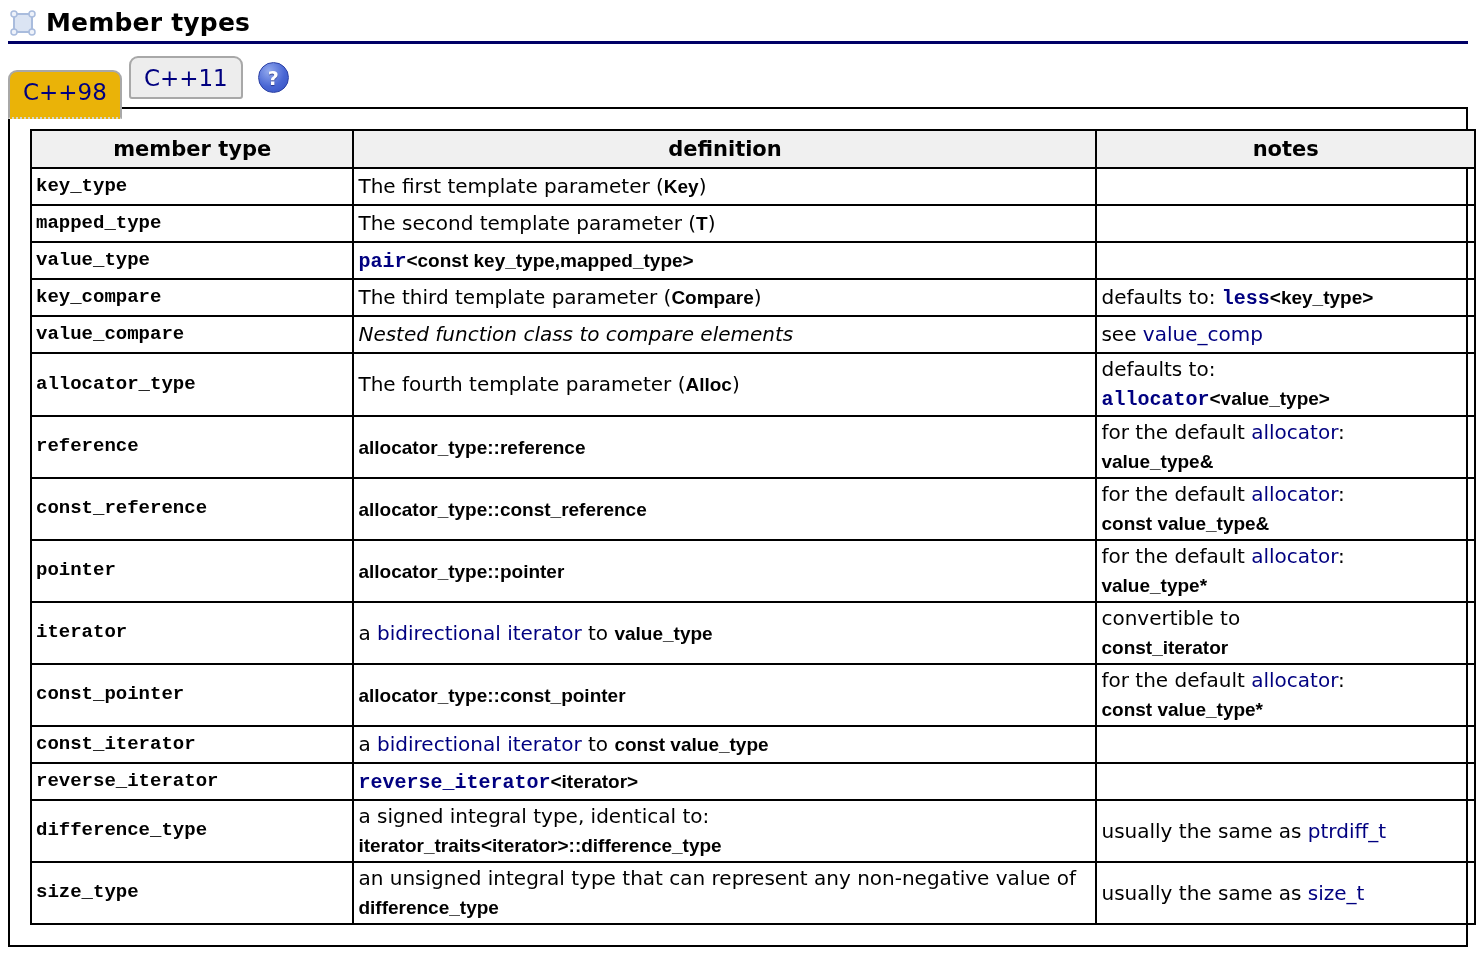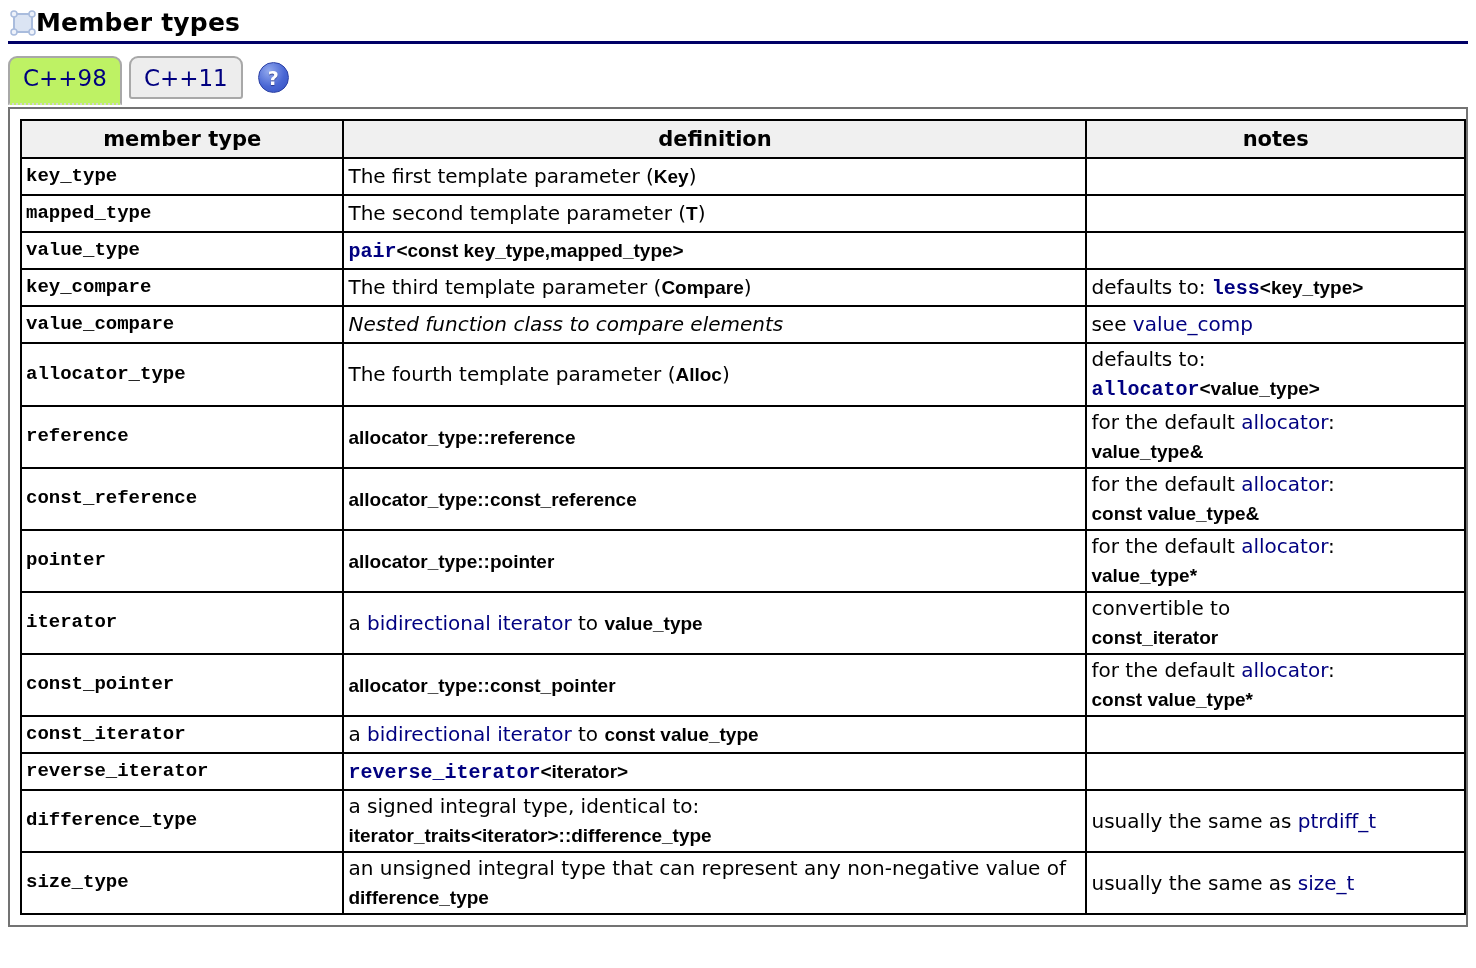--- a/index.html
+++ b/index.html
@@ -1,39 +1,39 @@
 <!DOCTYPE html>
 <html><head>
 <meta charset="utf-8">
 <style>
   html,body { margin:0; padding:0; background:#fff; color:#000; }
   body { font-family:"DejaVu Sans","Liberation Sans",sans-serif; width:1476px; }
   .page { padding:6px 8px 8px 8px; }
 
   
-  .section-header { display:flex; align-items:center; 
+  .section-header { display:flex; align-items:center; gap:10px;
     border-bottom:3px solid #000066; padding:2px 0 4px 2px; margin-bottom:12px; }
   .frame-icon { width:26px; height:26px; display:inline-block; }
   .section-title { font-size:25px; font-weight:bold; letter-spacing:0.2px; }
 
   
   .tabbar { display:flex; align-items:flex-start; gap:7px; height:50px; position:relative; }
   .tab { font-size:23px; color:#000080; padding:7px 13px 6px 13px;
     border:2px solid #a8a8a8; border-radius:9px 9px 3px 3px; cursor:pointer;
     background:#ededed; }
-  .tab.active { background:#bef264; border-bottom:2px dotted #d5d5d5; height:32px;
-    border-radius:9px 9px 0 0; position:relative; z-index:2; }
+  .tab.active { background:#eab308; border-bottom:2px dotted #d5d5d5; height:32px;
+    border-radius:9px 9px 0 0; position:relative; z-index:2;margin-top:14px; }
   .help-icon { width:29px; height:29px; border-radius:50%; margin:6px 0 0 8px;
     background:radial-gradient(circle at 35% 28%, #93aaee 0%, #4a67d4 55%, #3350c0 100%);
     border:1px solid #2c41a5; color:#fff; font-weight:bold; font-size:19px;
     display:flex; align-items:center; justify-content:center; cursor:pointer;
     text-shadow:0 1px 1px rgba(0,0,60,0.5); }
 
   
-  .table-wrap { border:2px solid #737373; background:#fff; padding:10px; margin-top:1px; }
+  .table-wrap { border:2px solid #000000; background:#fff; padding:20px; margin-top:1px; }
   table { border-collapse:collapse; table-layout:fixed; width:1446px; }
   col.c1 { width:322px; } col.c2 { width:742px; } col.c3 { width:378px; }
   th, td { border:2px solid #000; padding:1px 4px; vertical-align:middle;
     overflow:hidden; }
   th { background:#f0f0f0; font-weight:bold; font-size:21px; text-align:center;
     height:34px; }
   td { font-size:20px; height:33px; line-height:1.45; }
   td.member { font-family:"Liberation Mono","DejaVu Sans Mono",monospace;
     font-weight:600; font-size:19px;margin-left:40px; }
   .code { font-family:Liberation Sans, sans-serif;

